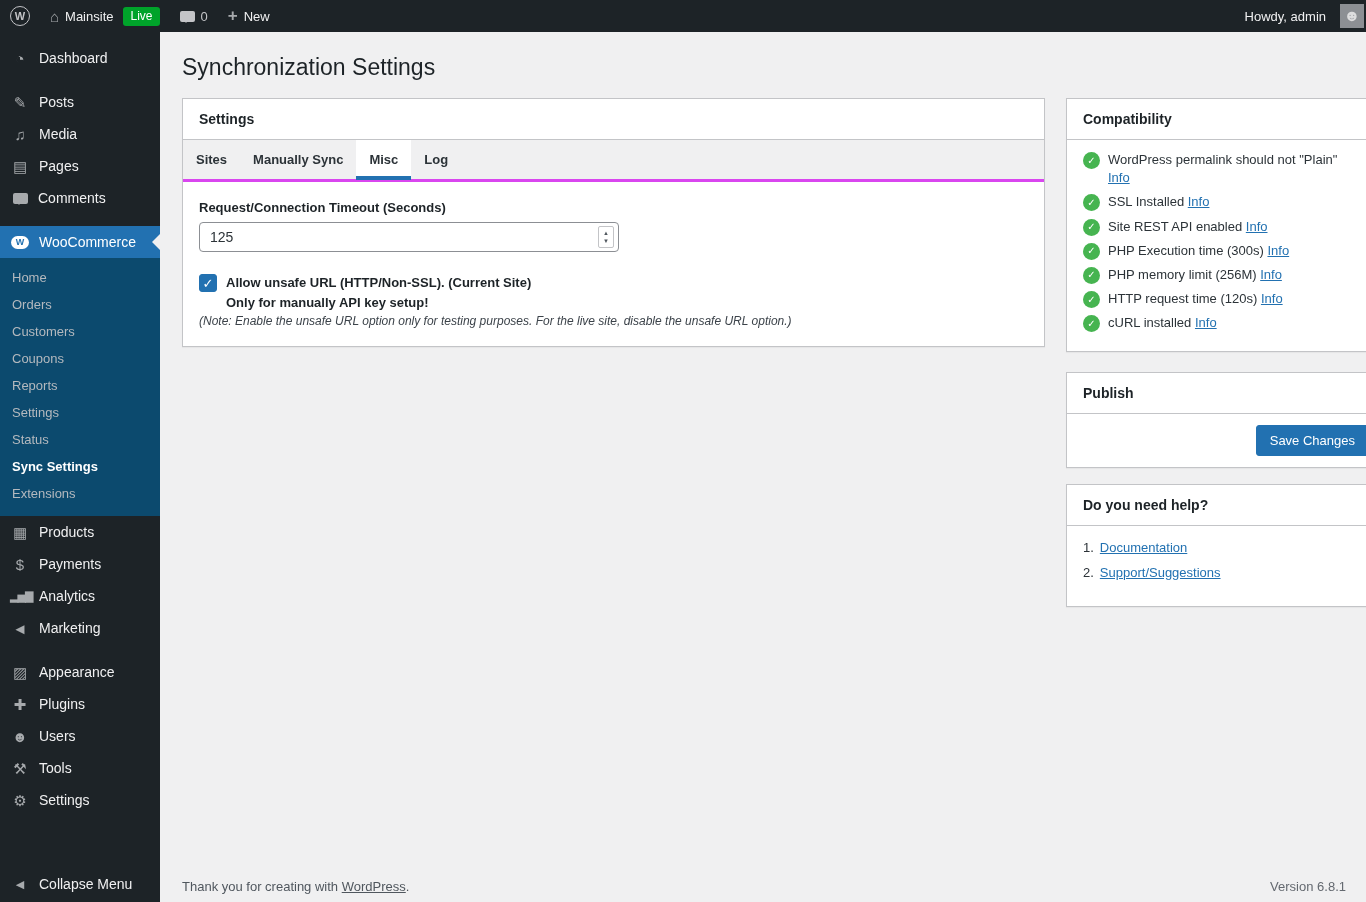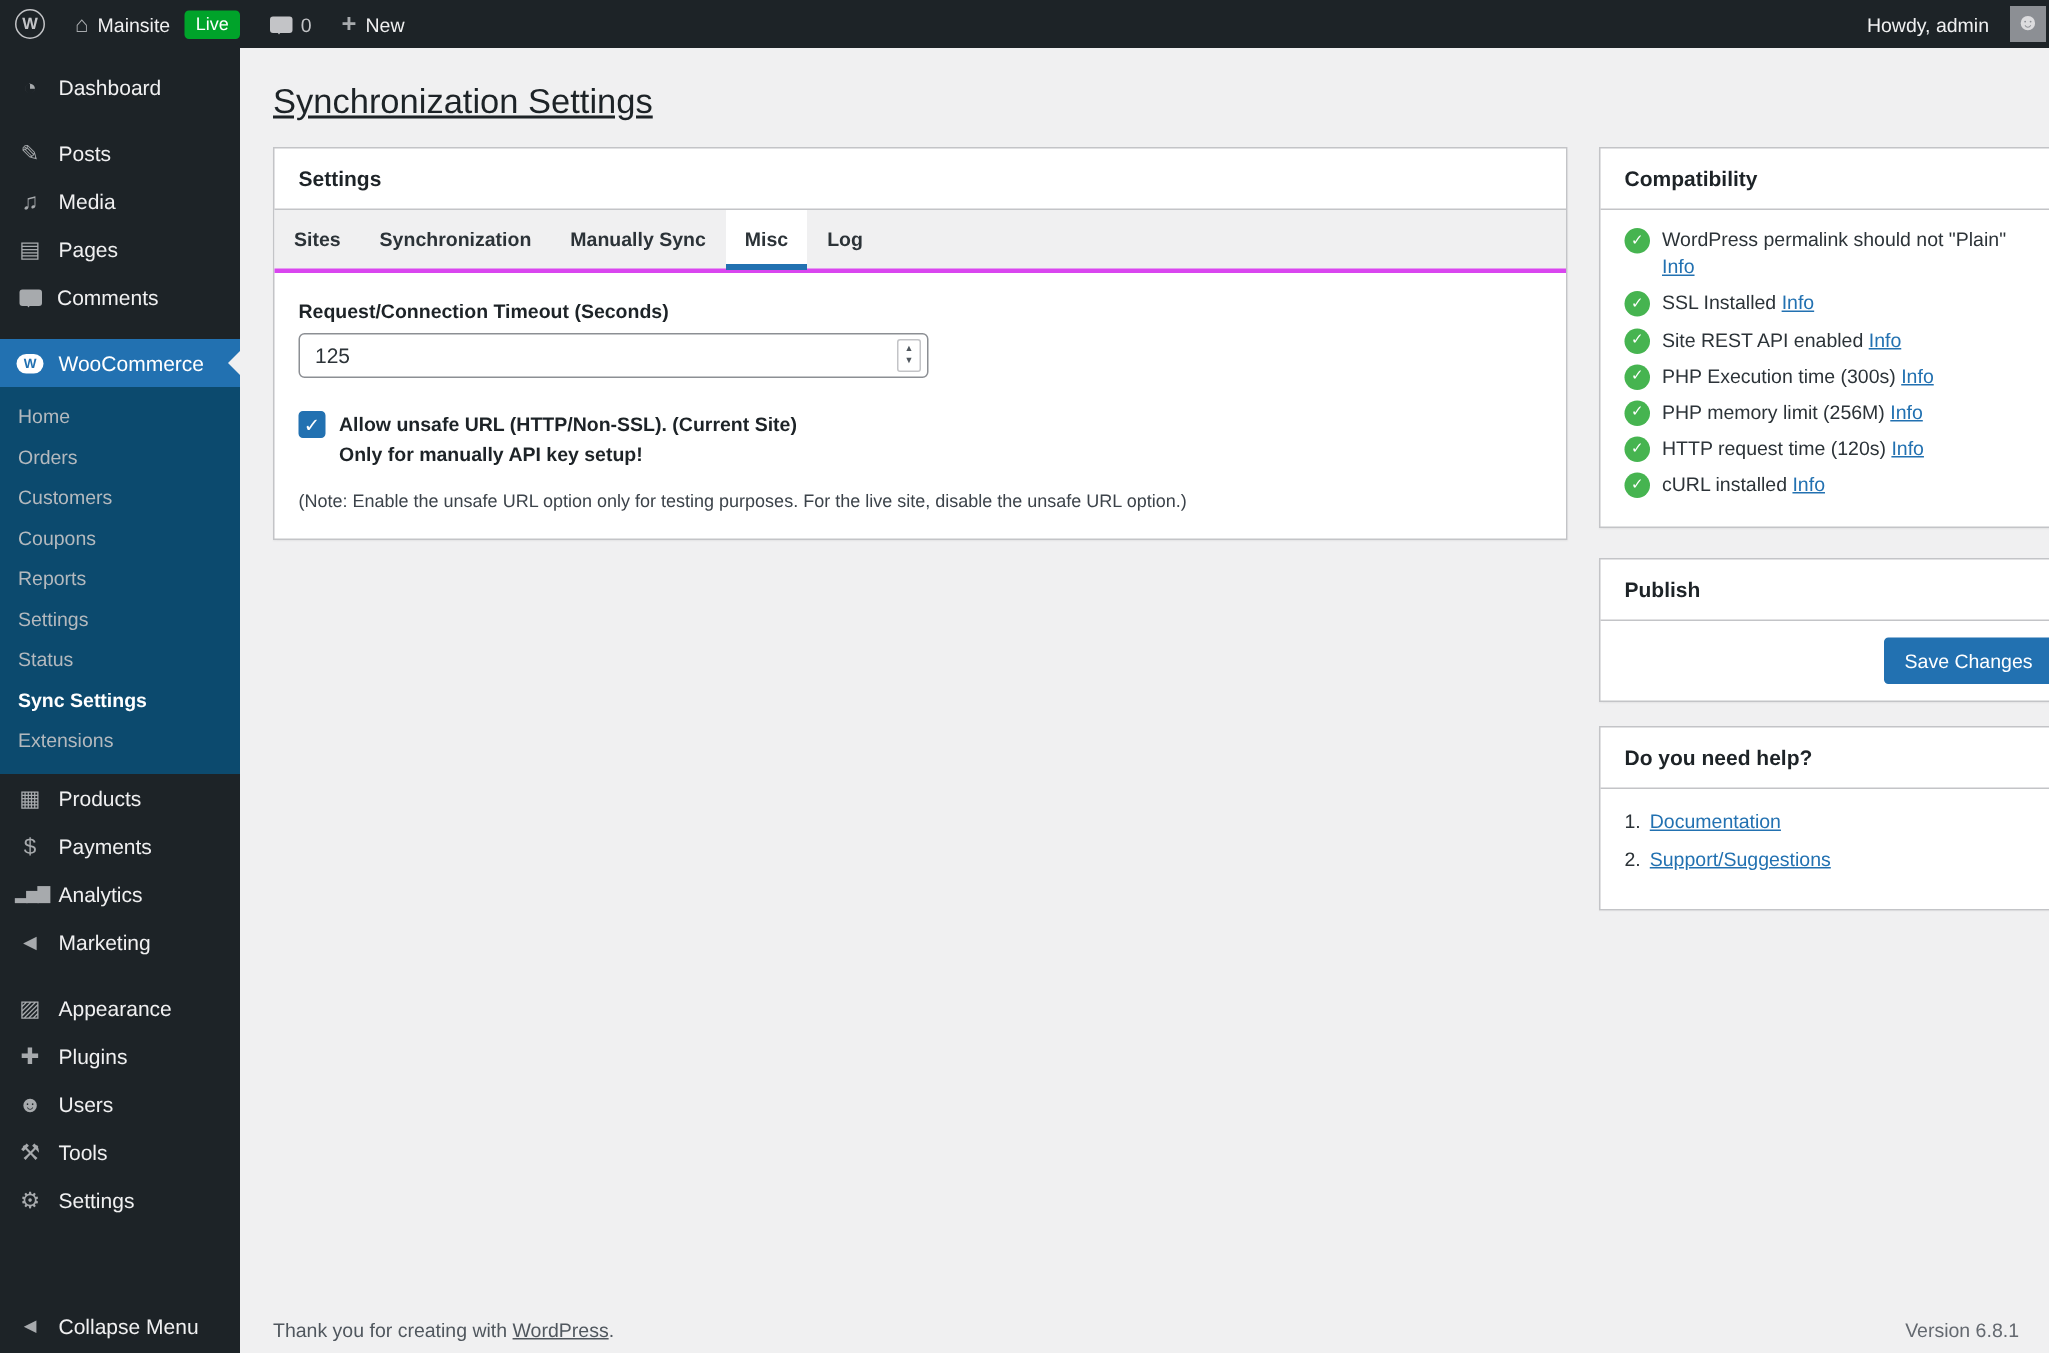--- a/index.html
+++ b/index.html
@@ -72,21 +72,21 @@
   .submenu { background: #0c4a6e; padding: 6px 0 9px; flex: none; }
   .submenu-item { padding: 6px 12px; font-size: 13px; color: #b4b9be; cursor: pointer; }
   .submenu-item.current { color: #fff; font-weight: bold; }
   .menu-item .bubble { background: #a7aaad; margin-left: 3px; margin-right: 1px; }
   .menu-item .bubble::after { border-top-color: #a7aaad; }
   .collapse { margin-top: auto; margin-bottom: 2px; }
   .collapse .icon { font-size: 11px; }
 
   
   .content { position: absolute; top: 32px; left: 160px; right: 0; bottom: 0; padding: 12px 20px 0 22px; }
-  .page-title { font-size: 23px; font-weight: 400; color: #1d2327; line-height: 30px; margin: 8px 0 16px; text-decoration: underline; }
+  .page-title { font-size: 23px; font-weight: 400; color: #1d2327; line-height: 30px; margin: 8px 0 16px; }
   .columns { display: flex; gap: 21px; align-items: flex-start; }
   .main-col { width: 863px; flex: none; }
   .side-col { width: 308px; flex: none; }
 
   .postbox { background: #fff; border: 1px solid #c3c4c7; box-shadow: 0 1px 1px rgba(0,0,0,.04); margin-bottom: 20px; }
   .postbox-header {
     padding: 12px 16px; font-size: 14px; font-weight: bold; color: #1d2327;
     border-bottom: 1px solid #c3c4c7;
   }
 
@@ -110,21 +110,21 @@
   }
   .stepper span { font-size: 6px; line-height: 1; color: #50575e; }
   .cb-row { display: flex; gap: 9px; margin-top: 21px; }
   .checkbox {
     width: 18px; height: 18px; flex: none; margin-top: 1px;
     background: #2271b1; border: 1px solid #2271b1; border-radius: 3px;
     display: flex; align-items: center; justify-content: center;
     color: #fff; font-size: 13px; line-height: 1; cursor: pointer;
   }
   .cb-text { font-size: 13px; font-weight: bold; color: #1d2327; line-height: 1.55; }
-  .note { margin-top: 14px; font-size: 12px; color: #3c434a; }
+  .note { margin-top: 1px; font-size: 12px; font-style: italic; color: #3c434a; }
   .note2 { margin-top: 8px; font-size: 12px; font-style: italic; color: #3c434a; }
   .link { color: #2271b1; text-decoration: underline; }
 
   
   .compat-list { padding: 11px 16px 12px; }
   .compat-item { display: flex; gap: 8px; margin-bottom: 6px; font-size: 13px; color: #2c3338; line-height: 1.4; }
   .check-circle {
     width: 17px; height: 17px; border-radius: 50%; background: #46b450; flex: none; margin-top: 1px;
     display: flex; align-items: center; justify-content: center;
     color: #fff; font-size: 10px; line-height: 1;
@@ -266,21 +266,20 @@
 <div class="content">
   <h1 class="page-title">Synchronization Settings</h1>
 
   <div class="columns">
 
     <div class="main-col">
       <div class="postbox">
         <div class="postbox-header">Settings</div>
         <div class="tabs">
           <div class="tab">Sites</div>
-          <div class="tab">Synchronization</div>
           <div class="tab">Manually Sync</div>
           <div class="tab active">Misc</div>
           <div class="tab">Log</div>
         </div>
         <div class="settings-body">
           <label class="form-label">Request/Connection Timeout (Seconds)</label>
           <div class="input-wrap">
             <input class="num-input" type="text" value="125" style="">
             <span class="stepper">
               <span>▲</span>

